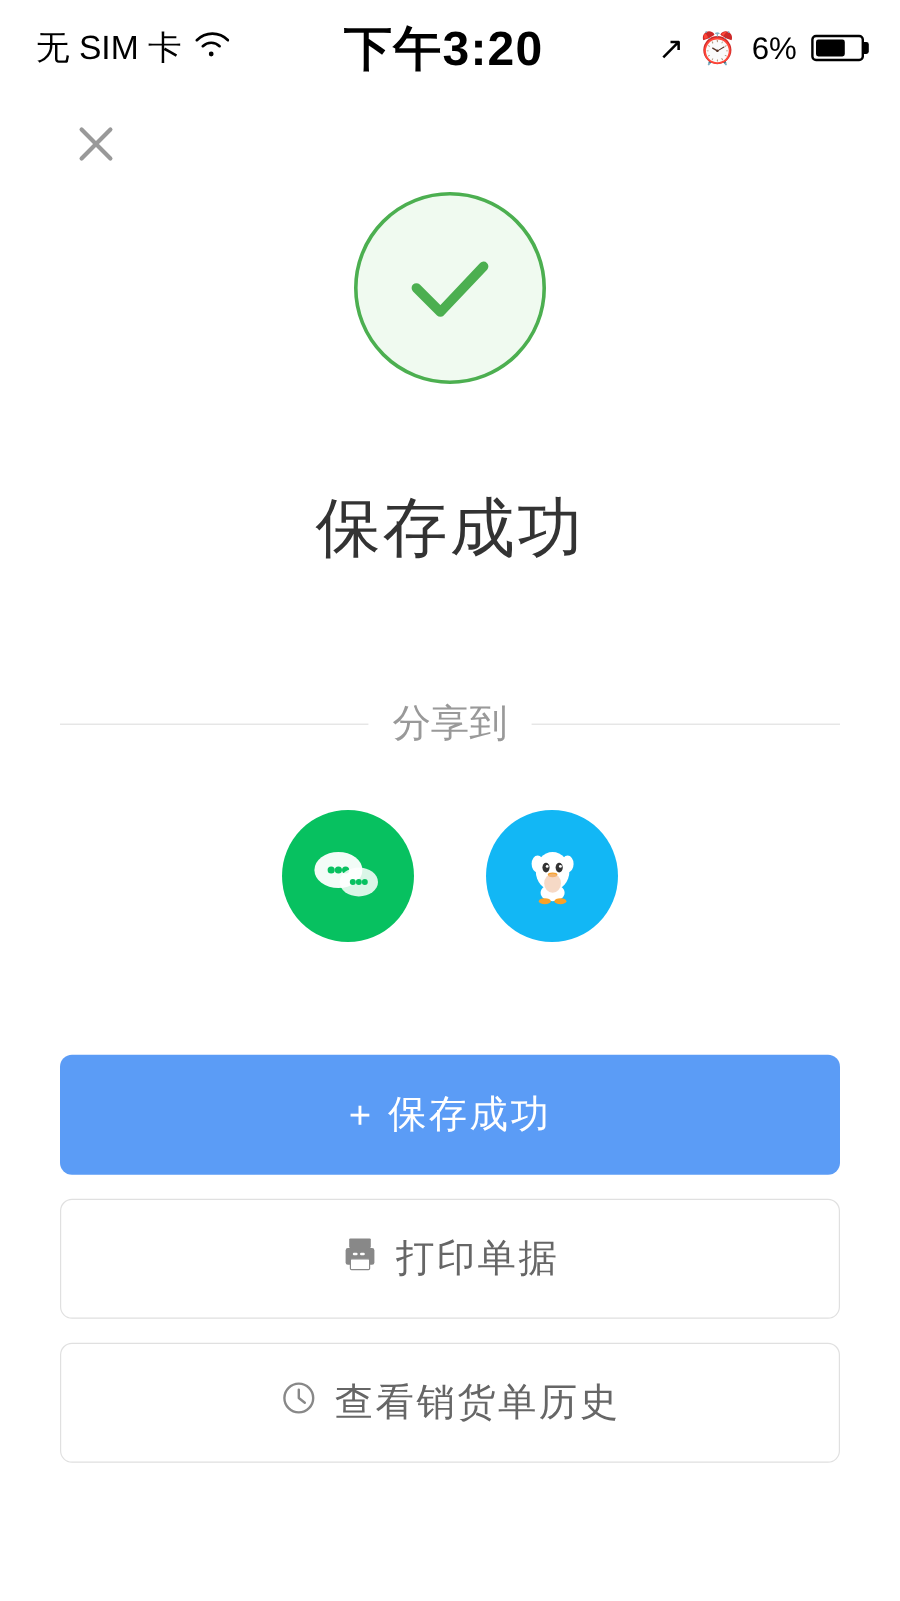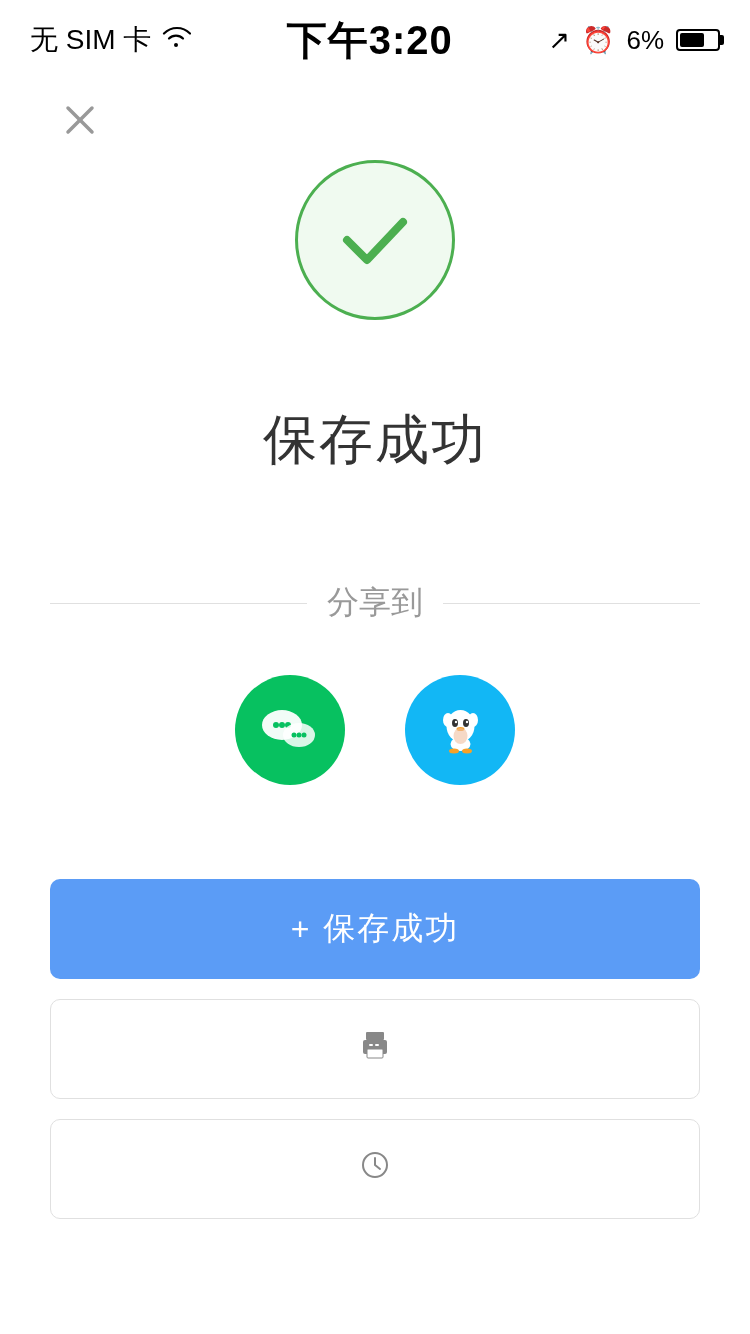--- a/index.html
+++ b/index.html
@@ -355,26 +355,28 @@
     <button class="action-btn btn-secondary">
       <span class="btn-icon">
         <svg width="32" height="32" viewBox="0 0 32 32" fill="none">
           <rect x="7" y="3" width="18" height="8" rx="1" fill="#888"></rect>
           <rect x="4" y="11" width="24" height="14" rx="2" fill="#888"></rect>
           <rect x="8" y="20" width="16" height="9" rx="1" fill="white" stroke="#888" stroke-width="1"></rect>
           <rect x="10" y="15" width="4" height="2" rx="1" fill="white"></rect>
           <rect x="16" y="15" width="4" height="2" rx="1" fill="white"></rect>
         </svg>
       </span>
+      <span class="btn-text">打印单据</span>
     </button>
 
     <button class="action-btn btn-secondary">
       <span class="btn-icon">
         <svg width="32" height="32" viewBox="0 0 32 32" fill="none">
           <circle cx="16" cy="16" r="12" stroke="#888" stroke-width="2" fill="none"></circle>
           <polyline points="16,9 16,16 21,20" stroke="#888" stroke-width="2" stroke-linecap="round" stroke-linejoin="round"></polyline>
         </svg>
       </span>
+      <span class="btn-text">查看销货单历史</span>
     </button>
 
   </div>
 
 </div>
 
 </body></html>

